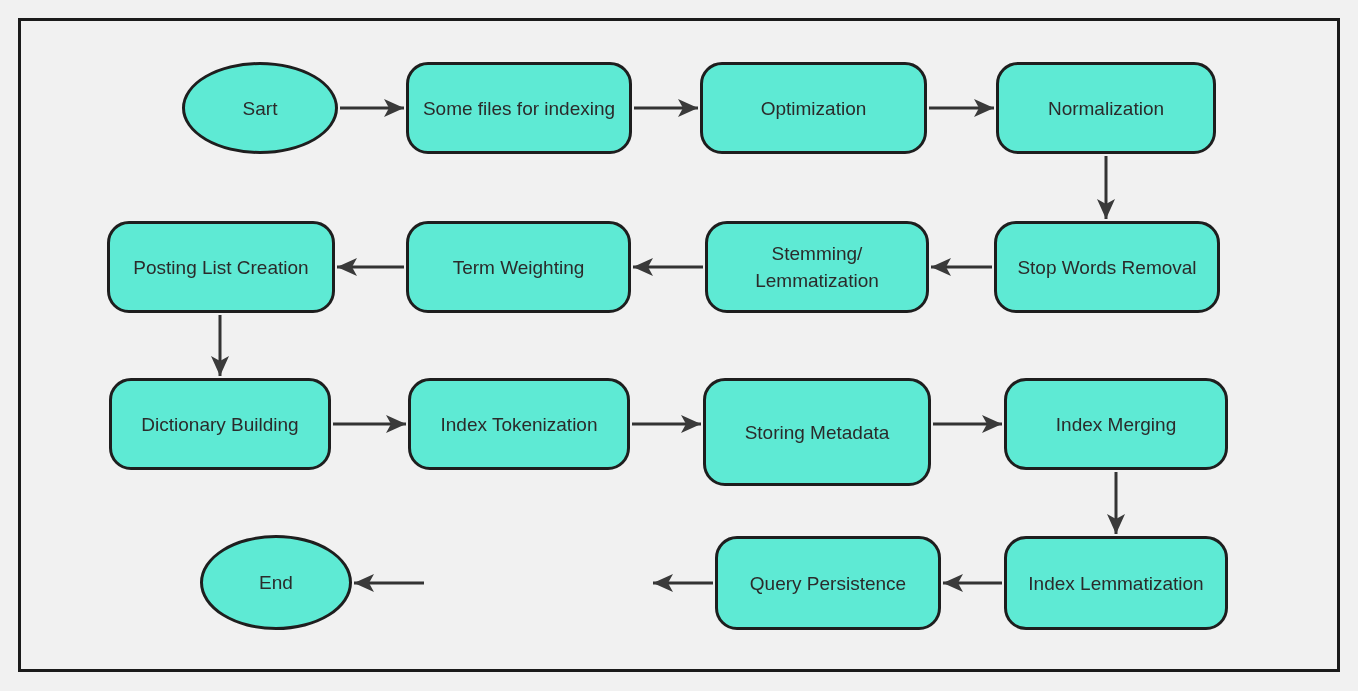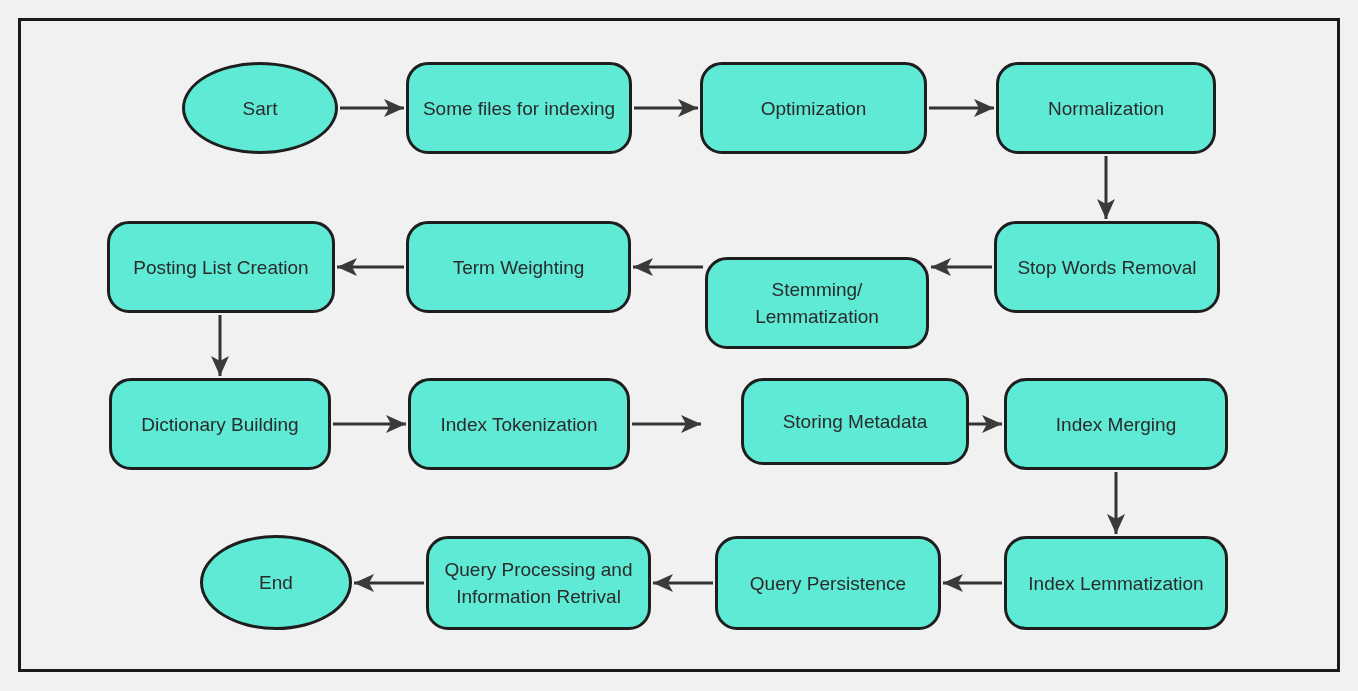--- a/index.html
+++ b/index.html
@@ -107,47 +107,43 @@
   <div class="node process" style="left:996px; top:62px; width:220px; height:92px;">
     <span class="lbl">Normalization</span>
   </div>
 
   <div class="node process" style="left:107px; top:221px; width:228px; height:92px;">
     <span class="lbl">Posting List Creation</span>
   </div>
   <div class="node process" style="left:406px; top:221px; width:225px; height:92px;">
     <span class="lbl">Term Weighting</span>
   </div>
-  <div class="node process" style="left:705px; top:221px; width:224px; height:92px;margin-top:36px;">
+  <div class="node process" style="left:705px; top:221px; width:224px; height:92px;">
     <span class="lbl">Stemming/
 Lemmatization</span>
   </div>
   <div class="node process" style="left:994px; top:221px; width:226px; height:92px;">
     <span class="lbl">Stop Words Removal</span>
   </div>
 
   <div class="node process" style="left:109px; top:378px; width:222px; height:92px;">
     <span class="lbl">Dictionary Building</span>
   </div>
   <div class="node process" style="left:408px; top:378px; width:222px; height:92px;">
     <span class="lbl">Index Tokenization</span>
   </div>
-  <div class="node process" style="left:703px; top:378px; width:228px; height:87px;margin-left:38px;">
+  <div class="node process" style="left:703px; top:378px; width:228px; height:108px;">
     <span class="lbl">Storing Metadata</span>
   </div>
   <div class="node process" style="left:1004px; top:378px; width:224px; height:92px;">
     <span class="lbl">Index Merging</span>
   </div>
 
   <div class="node ellipse" style="left:200px; top:535px; width:152px; height:95px;">
     <span class="lbl">End</span>
-  </div>
-  <div class="node process" style="left:426px; top:536px; width:225px; height:94px;">
-    <span class="lbl">Query Processing and
-Information Retrival</span>
   </div>
   <div class="node process" style="left:715px; top:536px; width:226px; height:94px;">
     <span class="lbl">Query Persistence</span>
   </div>
   <div class="node process" style="left:1004px; top:536px; width:224px; height:94px;">
     <span class="lbl">Index Lemmatization</span>
   </div>
 </div>
 
 </body></html>

